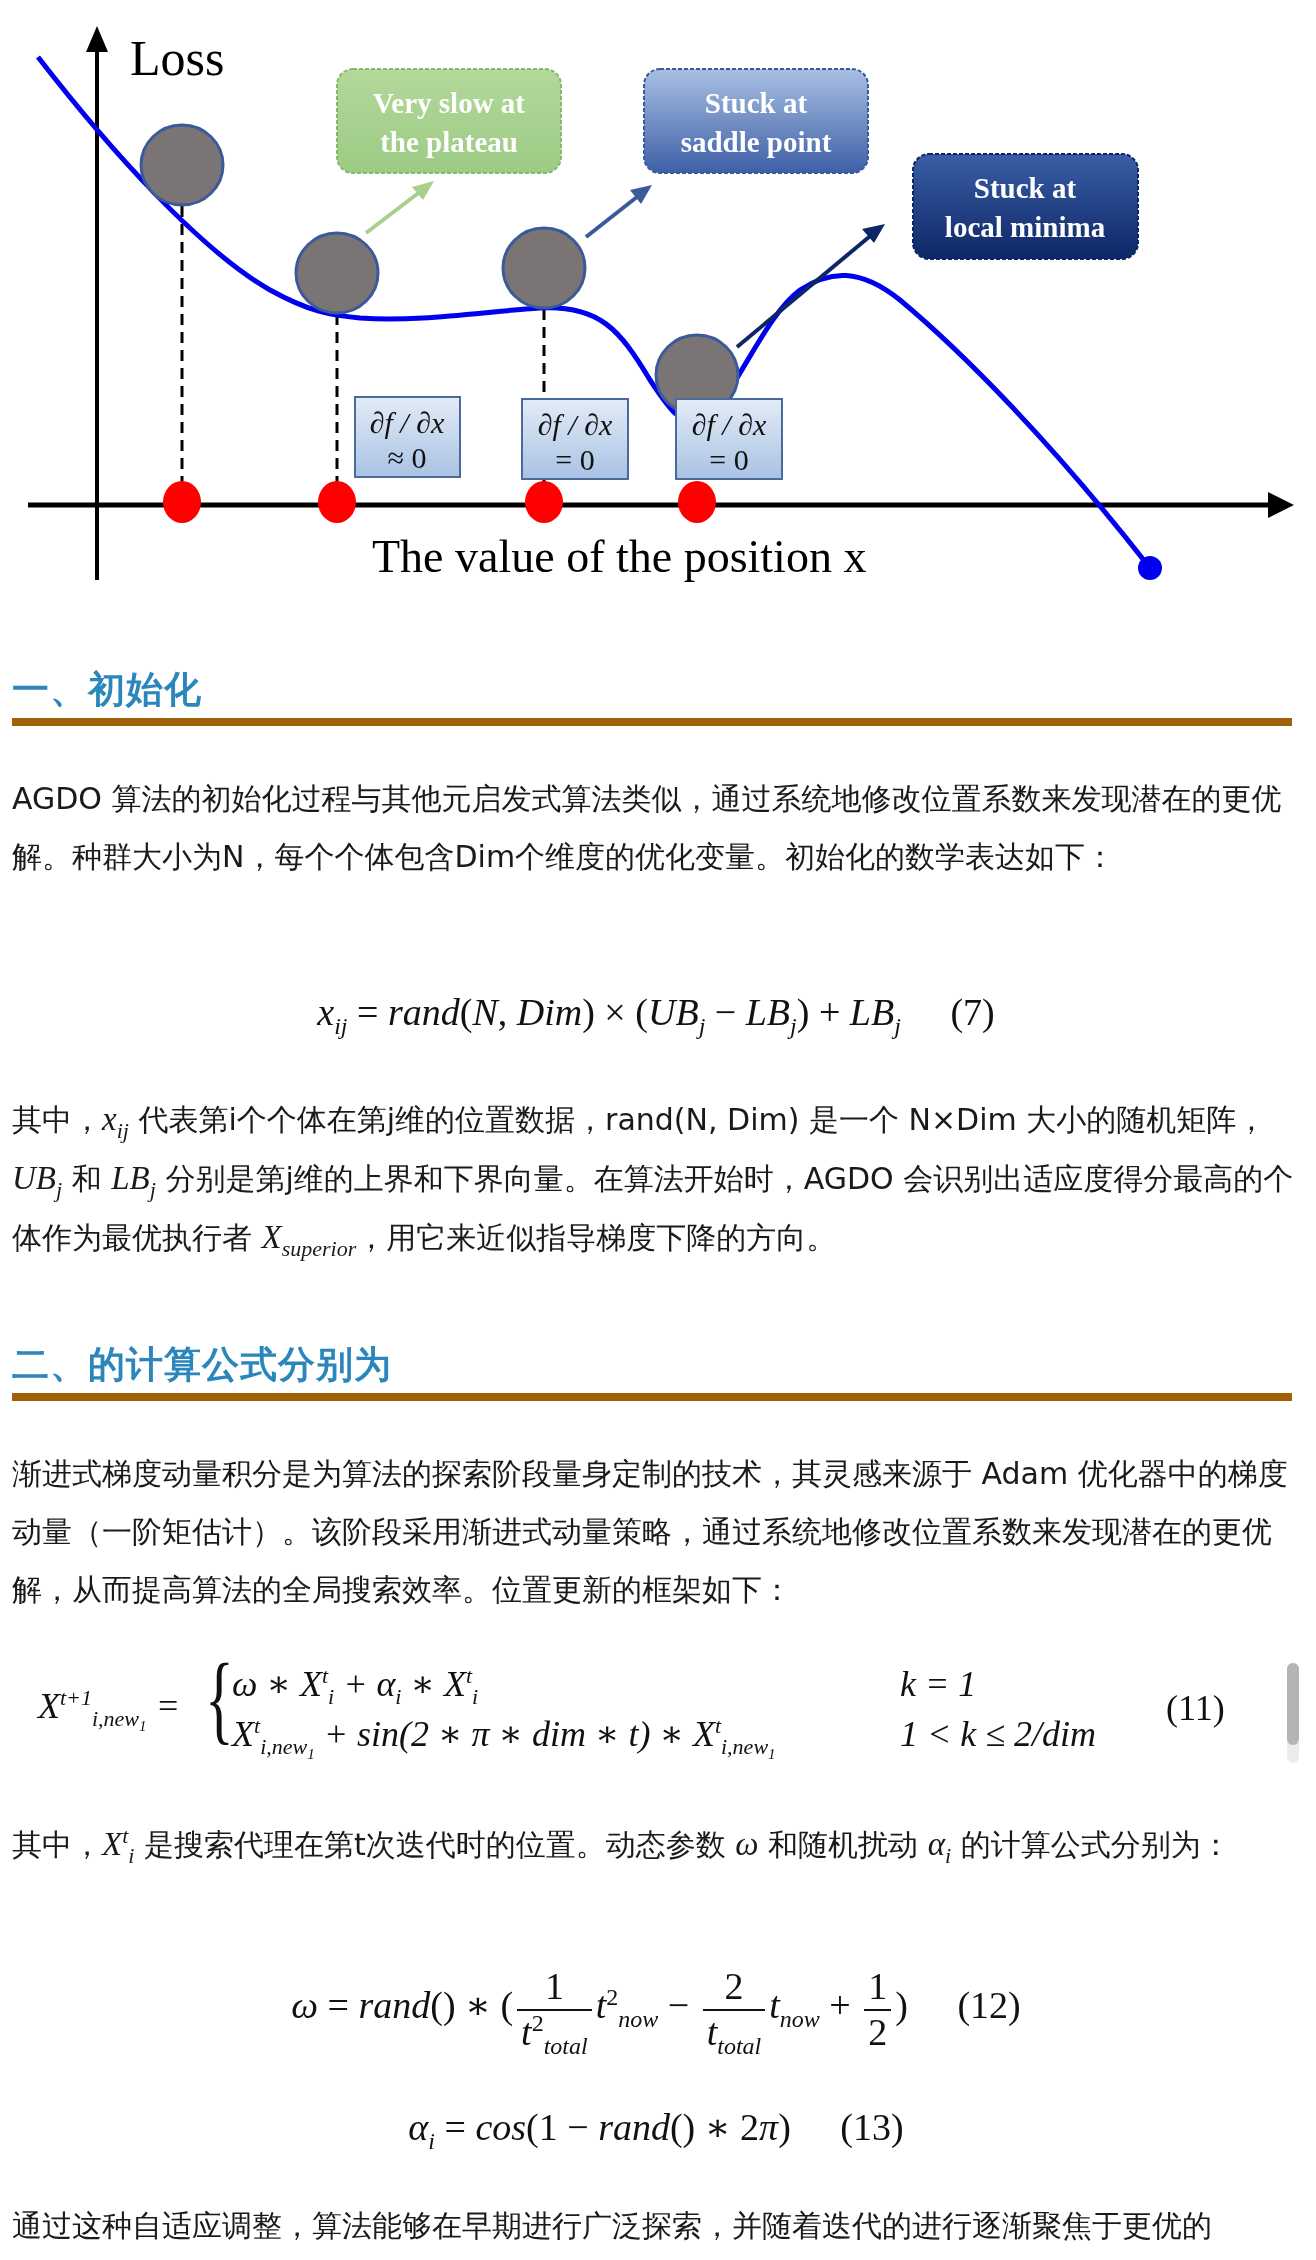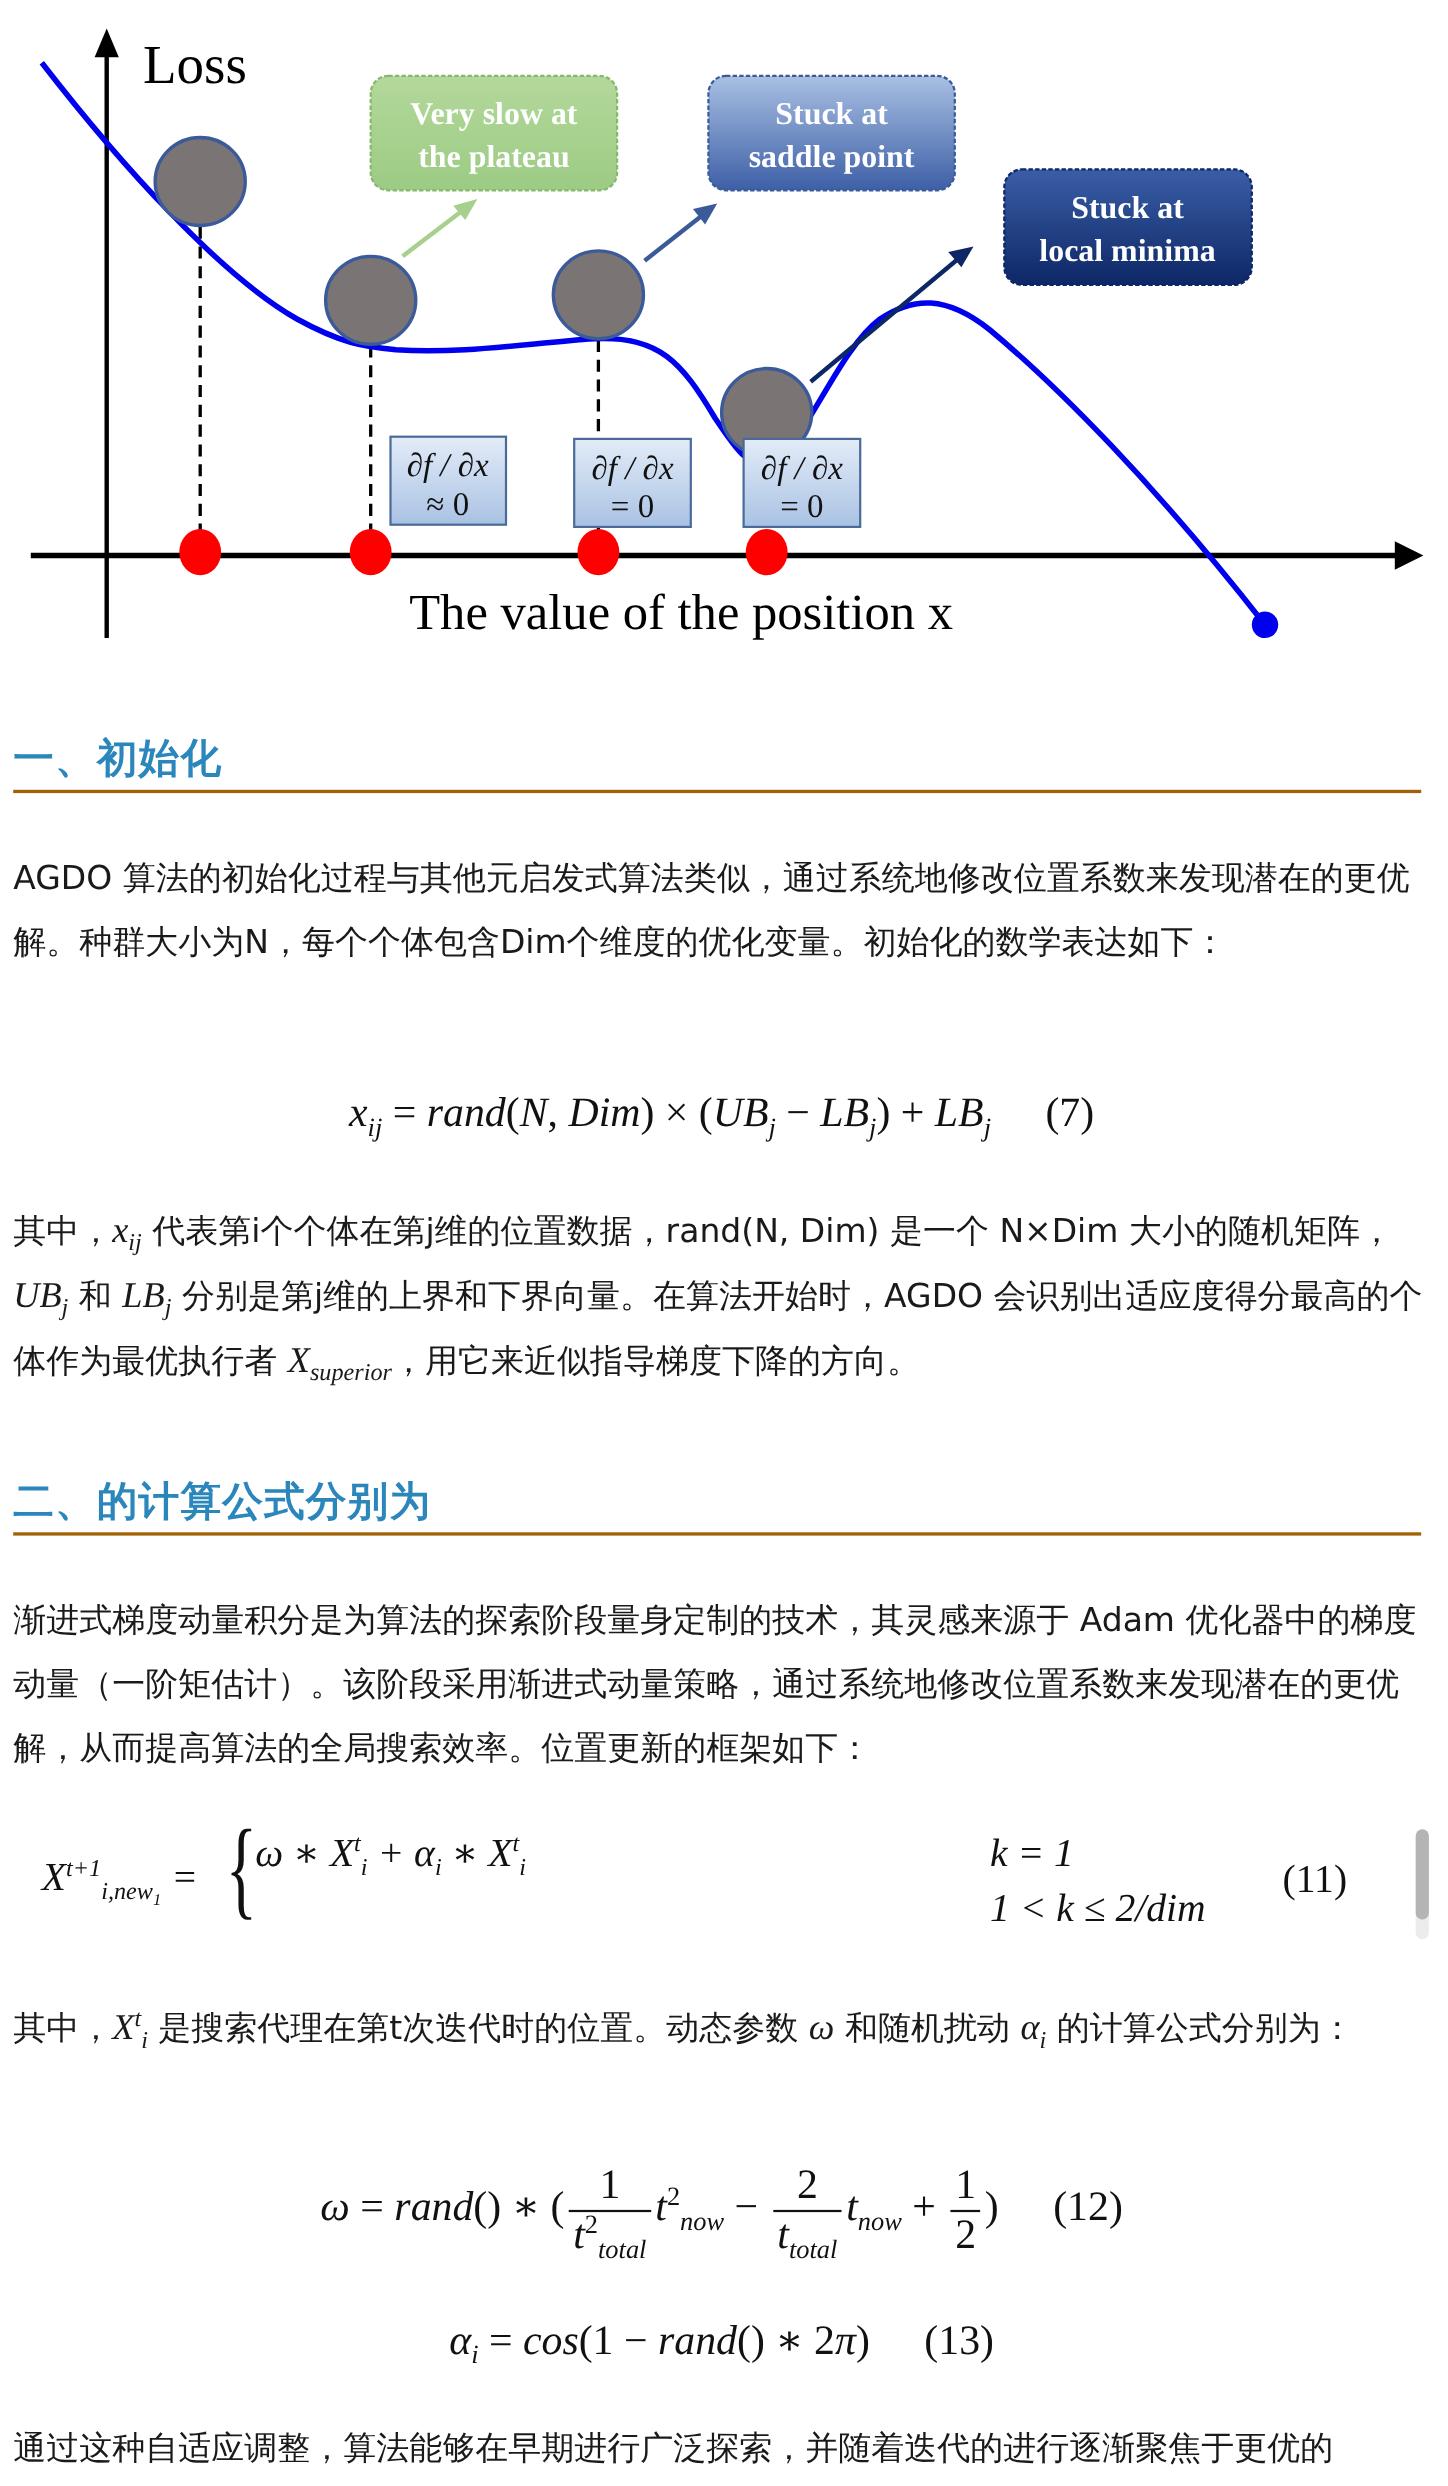--- a/index.html
+++ b/index.html
@@ -6,21 +6,21 @@
   body {
     width: 1316px; height: 2260px; position: relative; overflow: hidden;
     font-family: "DejaVu Sans", "Liberation Sans", sans-serif; color: #1a1a1a;
   }
   #figure { position: absolute; left: 0; top: 0; width: 1316px; height: 600px; }
   .serif { font-family: "Liberation Serif", "DejaVu Serif", serif; }
 
   .heading {
     position: absolute; left: 12px; width: 1280px;
     font-size: 37px; font-weight: bold; color: #2b87bb; letter-spacing: 1px;
-    border-bottom: 3px solid #a16207; padding-bottom: 6px; line-height: 44px;
+    border-bottom: 8px solid #a16207; padding-bottom: 6px; line-height: 44px;
   }
   .para {
     position: absolute; left: 12px; width: 1290px;
     font-size: 30px; line-height: 58px; color: #1a1a1a;
   }
   .m { font-family: "Liberation Serif", "DejaVu Serif", serif; font-style: italic; font-size: 33px; }
   .m sub, .m sup { font-size: 22px; line-height: 0; }
   .eq {
     position: absolute; left: 0; width: 1312px; text-align: center;
     font-family: "Liberation Serif", "DejaVu Serif", serif; font-size: 38px; color: #111;
@@ -162,20 +162,21 @@
 
 <div class="heading" style="top:1343px;">二、的计算公式分别为</div>
 
 <div class="para" style="top:1445px;">渐进式梯度动量积分是为算法的探索阶段量身定制的技术，其灵感来源于 Adam 优化器中的梯度动量（一阶矩估计）。该阶段采用渐进式动量策略，通过系统地修改位置系数来发现潜在的更优解，从而提高算法的全局搜索效率。位置更新的框架如下：</div>
 
 <div id="eq11">
   <span class="lhs">X<sup>t+1</sup><sub>i,new<sub style="font-size:15px">1</sub></sub></span>
   <span class="eqs">=</span>
   <span class="brace">{</span>
   <span class="r1">ω ∗ X<sup>t</sup><sub>i</sub> + α<sub>i</sub> ∗ X<sup>t</sup><sub>i</sub></span>
+  <span class="r2">X<sup>t</sup><sub>i,new<sub style="font-size:15px">1</sub></sub> + sin(2 ∗ π ∗ dim ∗ t) ∗ X<sup>t</sup><sub>i,new<sub style="font-size:15px">1</sub></sub></span>
   <span class="c1">k = 1</span>
   <span class="c2">1 &lt; k ≤ 2/dim</span>
   <span class="n11">(11)</span>
 </div>
 <div class="scrollbar-track">
   <div class="scrollbar-thumb"></div>
 </div>
 
 <div class="para" style="top:1815px;">
   <span>其中，</span><span class="m"><span>X</span><sup>t</sup><sub>i</sub></span><span> 是搜索代理在第t次迭代时的位置。动态参数 </span><span class="m">ω</span><span> 和随机扰动 </span><span class="m"><span>α</span><sub>i</sub></span><span> 的计算公式分别为：</span>

